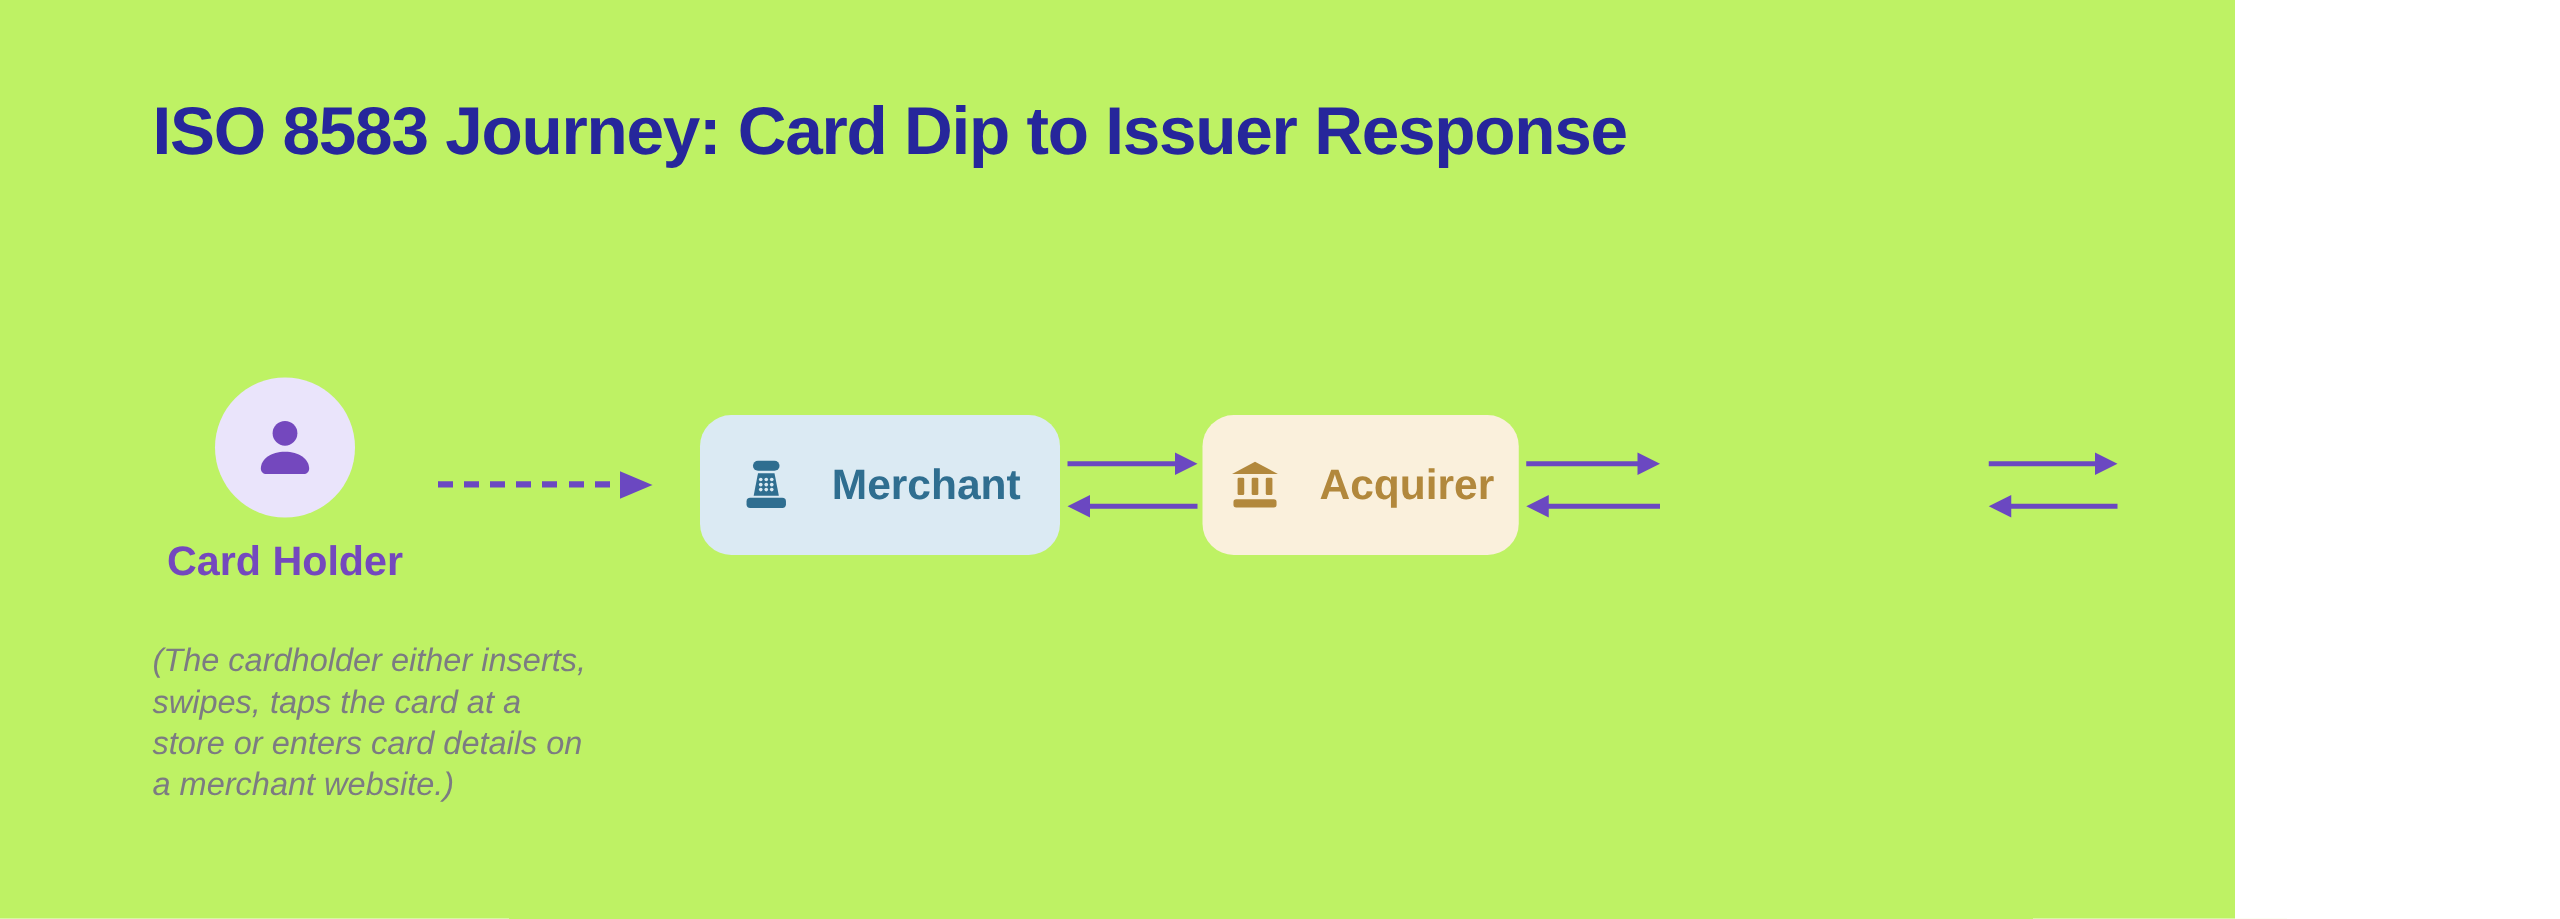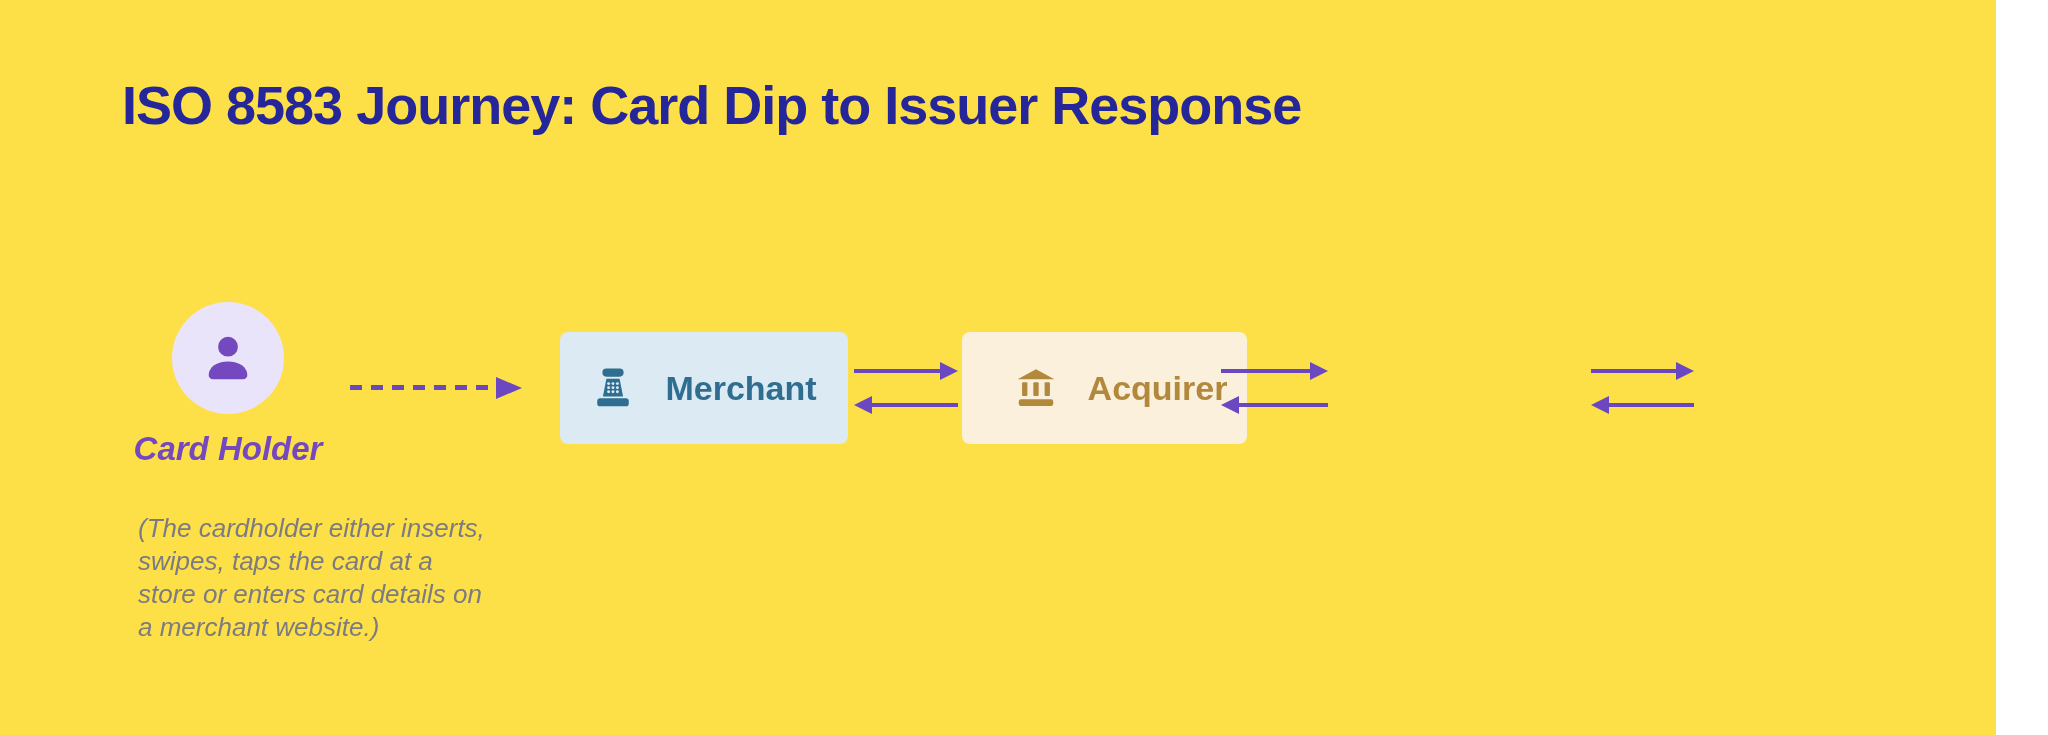--- a/index.html
+++ b/index.html
@@ -1,64 +1,64 @@
 <!DOCTYPE html>
 <html><head>
 <meta charset="utf-8">
 <style>
   html,body{margin:0;padding:0;background:#ffffff;}
   .canvas{
     position:relative;
-    width:1996px;height:735px;
-    background:#fde047;
+    width:1788px;height:735px;
+    background:#bef264;
     font-family:"Liberation Sans", sans-serif;
     overflow:hidden;
   }
   .title{
     position:absolute;left:122px;top:74px;
     font-size:54px;font-weight:700;letter-spacing:-1px;
     color:#26269B;white-space:nowrap;
   }
   
   .avatar{
     position:absolute;left:172px;top:302px;
     width:112px;height:112px;border-radius:50%;
     background:#EAE4FB;
     display:flex;align-items:center;justify-content:center;
   }
   .avatar svg{width:58px;height:58px;color:#7448BE;}
   .ch-label{
     position:absolute;left:72px;top:430px;width:312px;
-    text-align:center;font-size:33px;font-weight:700;color:#7448BE;font-style:italic;
+    text-align:center;font-size:33px;font-weight:700;color:#7448BE;
   }
   .ch-note{
-    position:absolute;left:138px;top:512px;width:470px;
+    position:absolute;left:122px;top:512px;width:470px;
     font-size:26px;line-height:33px;font-style:italic;color:#7C7B82;
     white-space:pre-line;
   }
   
   .dashed-arrow{position:absolute;left:350px;top:377px;width:172px;height:22px;}
   .dash-line{
     position:absolute;left:0;right:28px;top:8px;height:5px;
     background:repeating-linear-gradient(90deg,#6B48C1 0 12px,transparent 12px 21px);
   }
   .dash-head{
     position:absolute;right:0;top:0;width:0;height:0;
     border-top:11px solid transparent;border-bottom:11px solid transparent;
     border-left:26px solid #6B48C1;
   }
   
   .node{
-    position:absolute;top:332px;height:112px;border-radius:8px;
+    position:absolute;top:332px;height:112px;border-radius:25px;
     display:flex;align-items:center;justify-content:center;gap:30px;
     font-size:34px;font-weight:700;white-space:nowrap;
   }
   .node svg{width:44px;height:44px;flex:0 0 auto;}
   .n-merchant{left:560px;width:288px;}
-  .n-acquirer{left:962px;width:253px;padding-left:32px;}
+  .n-acquirer{left:962px;width:253px;}
   .n-scheme{left:1332px;width:255px;}
   .n-issuer{left:1698px;width:228px;}
   
   .arrow-pair{position:absolute;top:362px;height:50px;}
   .p1{left:854px;width:104px;}
   .p2{left:1221px;width:107px;}
   .p3{left:1591px;width:103px;}
   .ar-line{position:absolute;height:4px;background:#6B48C1;}
   .ar-line.top{top:7px;left:0;right:16px;}
   .ar-line.bot{top:41px;left:16px;right:0;}

